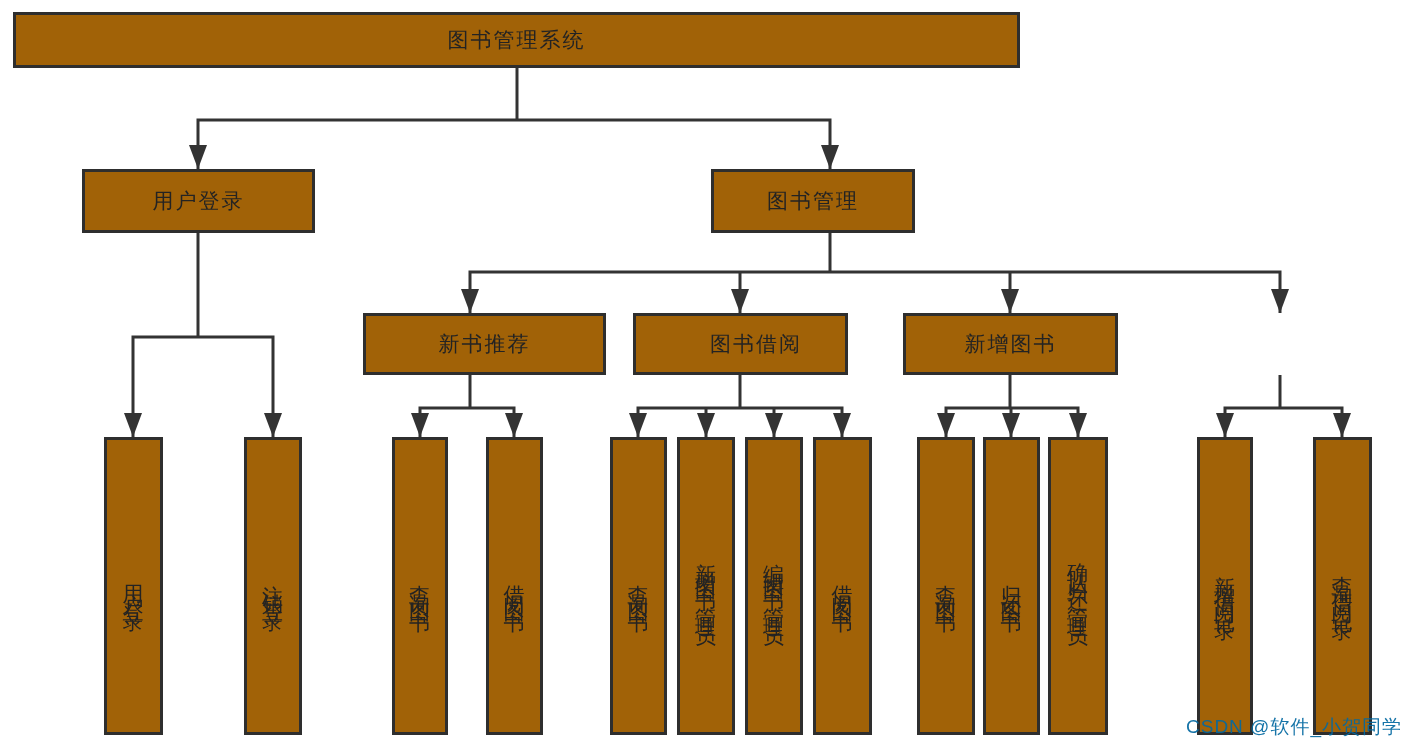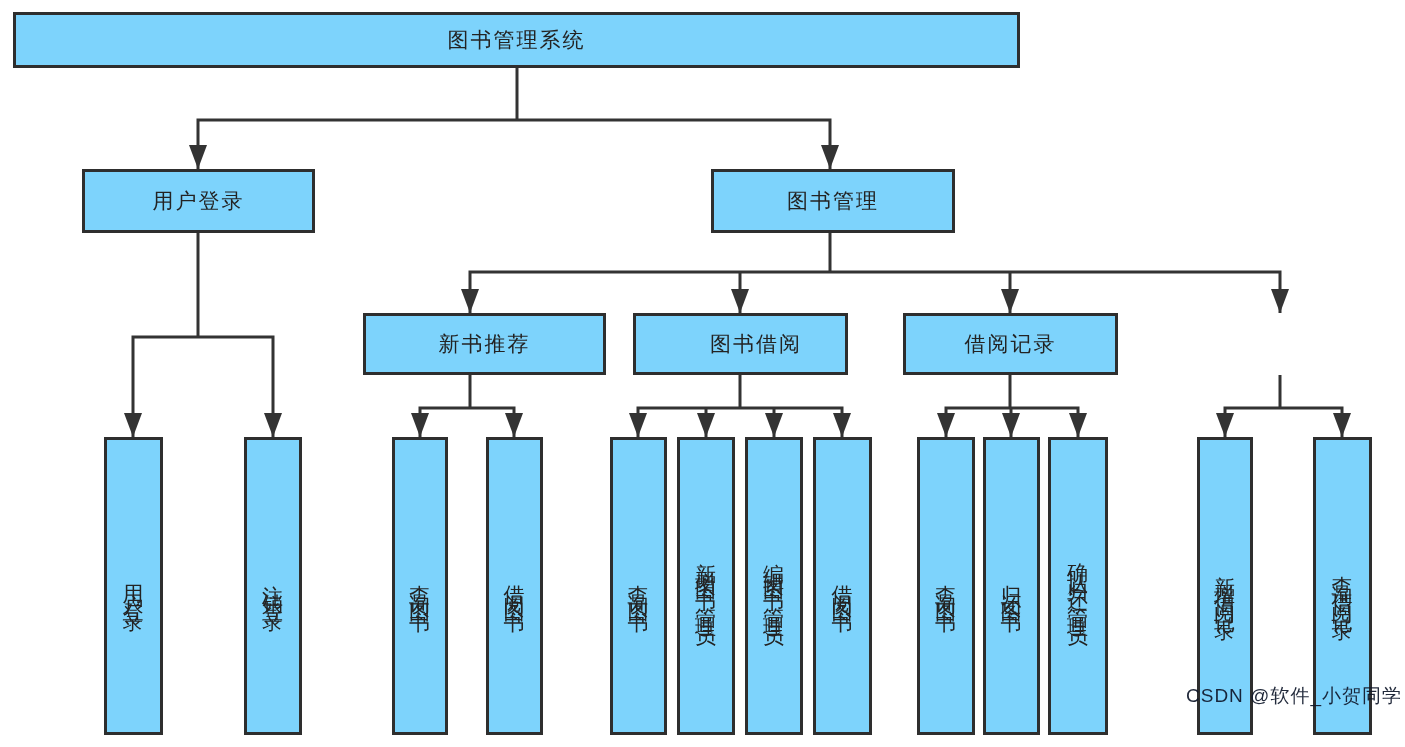--- a/index.html
+++ b/index.html
@@ -19,21 +19,21 @@
     position: absolute;
     left: 0;
     top: 0;
     width: 1405px;
     height: 747px;
   }
   .node {
     position: absolute;
     box-sizing: border-box;
     border: 3px solid #2e2e2e;
-    background: #7dd3fc;
+    background: #a16207;
     display: flex;
     align-items: center;
     justify-content: center;
     color: #232323;
     z-index: 2;
   }
   .hbox {
     font-size: 21px;
     letter-spacing: 2px;
     white-space: nowrap;
@@ -41,24 +41,24 @@
   .vbox {
     writing-mode: vertical-rl;
     font-size: 21px;
     line-height: 1;
     letter-spacing: 9px;
     text-align: center;
   }
   .watermark {
     position: absolute;
     left: 1186px;
-    top: 683px;
+    top: 714px;
     z-index: 5;
     font-size: 19px;
-    color: #0f172a;
+    color: #0369a1;
     letter-spacing: 1px;
     white-space: nowrap;
     opacity: 0.92;
   }
 </style>
 </head>
 <body>
 
 <div class="canvas">
 
@@ -113,25 +113,25 @@
       <use href="#arrowhead" transform="translate(1011,437)"></use>
       <use href="#arrowhead" transform="translate(1078,437)"></use>
       <use href="#arrowhead" transform="translate(1225,437)"></use>
       <use href="#arrowhead" transform="translate(1342,437)"></use>
     </g>
   </svg>
 
   <div class="node hbox" style="left:13px; top:12px; width:1007px; height:56px;">图书管理系统</div>
 
   <div class="node hbox" style="left:82px; top:169px; width:233px; height:64px;">用户登录</div>
-  <div class="node hbox" style="left:711px; top:169px; width:244px; height:64px;">图书管理</div>
+  <div class="node hbox" style="left:711px; top:169px; width:204px; height:64px;">图书管理</div>
 
   <div class="node hbox" style="left:363px; top:313px; width:243px; height:62px;">新书推荐</div>
   <div class="node hbox" style="left:633px; top:313px; width:215px; height:62px;padding-left:31px;">图书借阅</div>
-  <div class="node hbox" style="left:903px; top:313px; width:215px; height:62px;">借阅记录</div>
+  <div class="node hbox" style="left:903px; top:313px; width:215px; height:62px;">新增图书</div>
 
   <div class="node vbox" style="left:104px; top:437px; width:59px; height:298px;">用户登录</div>
   <div class="node vbox" style="left:244px; top:437px; width:58px; height:298px;">注销登录</div>
 
   <div class="node vbox" style="left:392px; top:437px; width:56px; height:298px;">查询图书</div>
   <div class="node vbox" style="left:486px; top:437px; width:57px; height:298px;">借阅图书</div>
 
   <div class="node vbox" style="left:610px; top:437px; width:57px; height:298px;">查询图书</div>
   <div class="node vbox" style="left:677px; top:437px; width:58px; height:298px;">新增图书（管理员）</div>
   <div class="node vbox" style="left:745px; top:437px; width:58px; height:298px;">编辑图书（管理员）</div>

